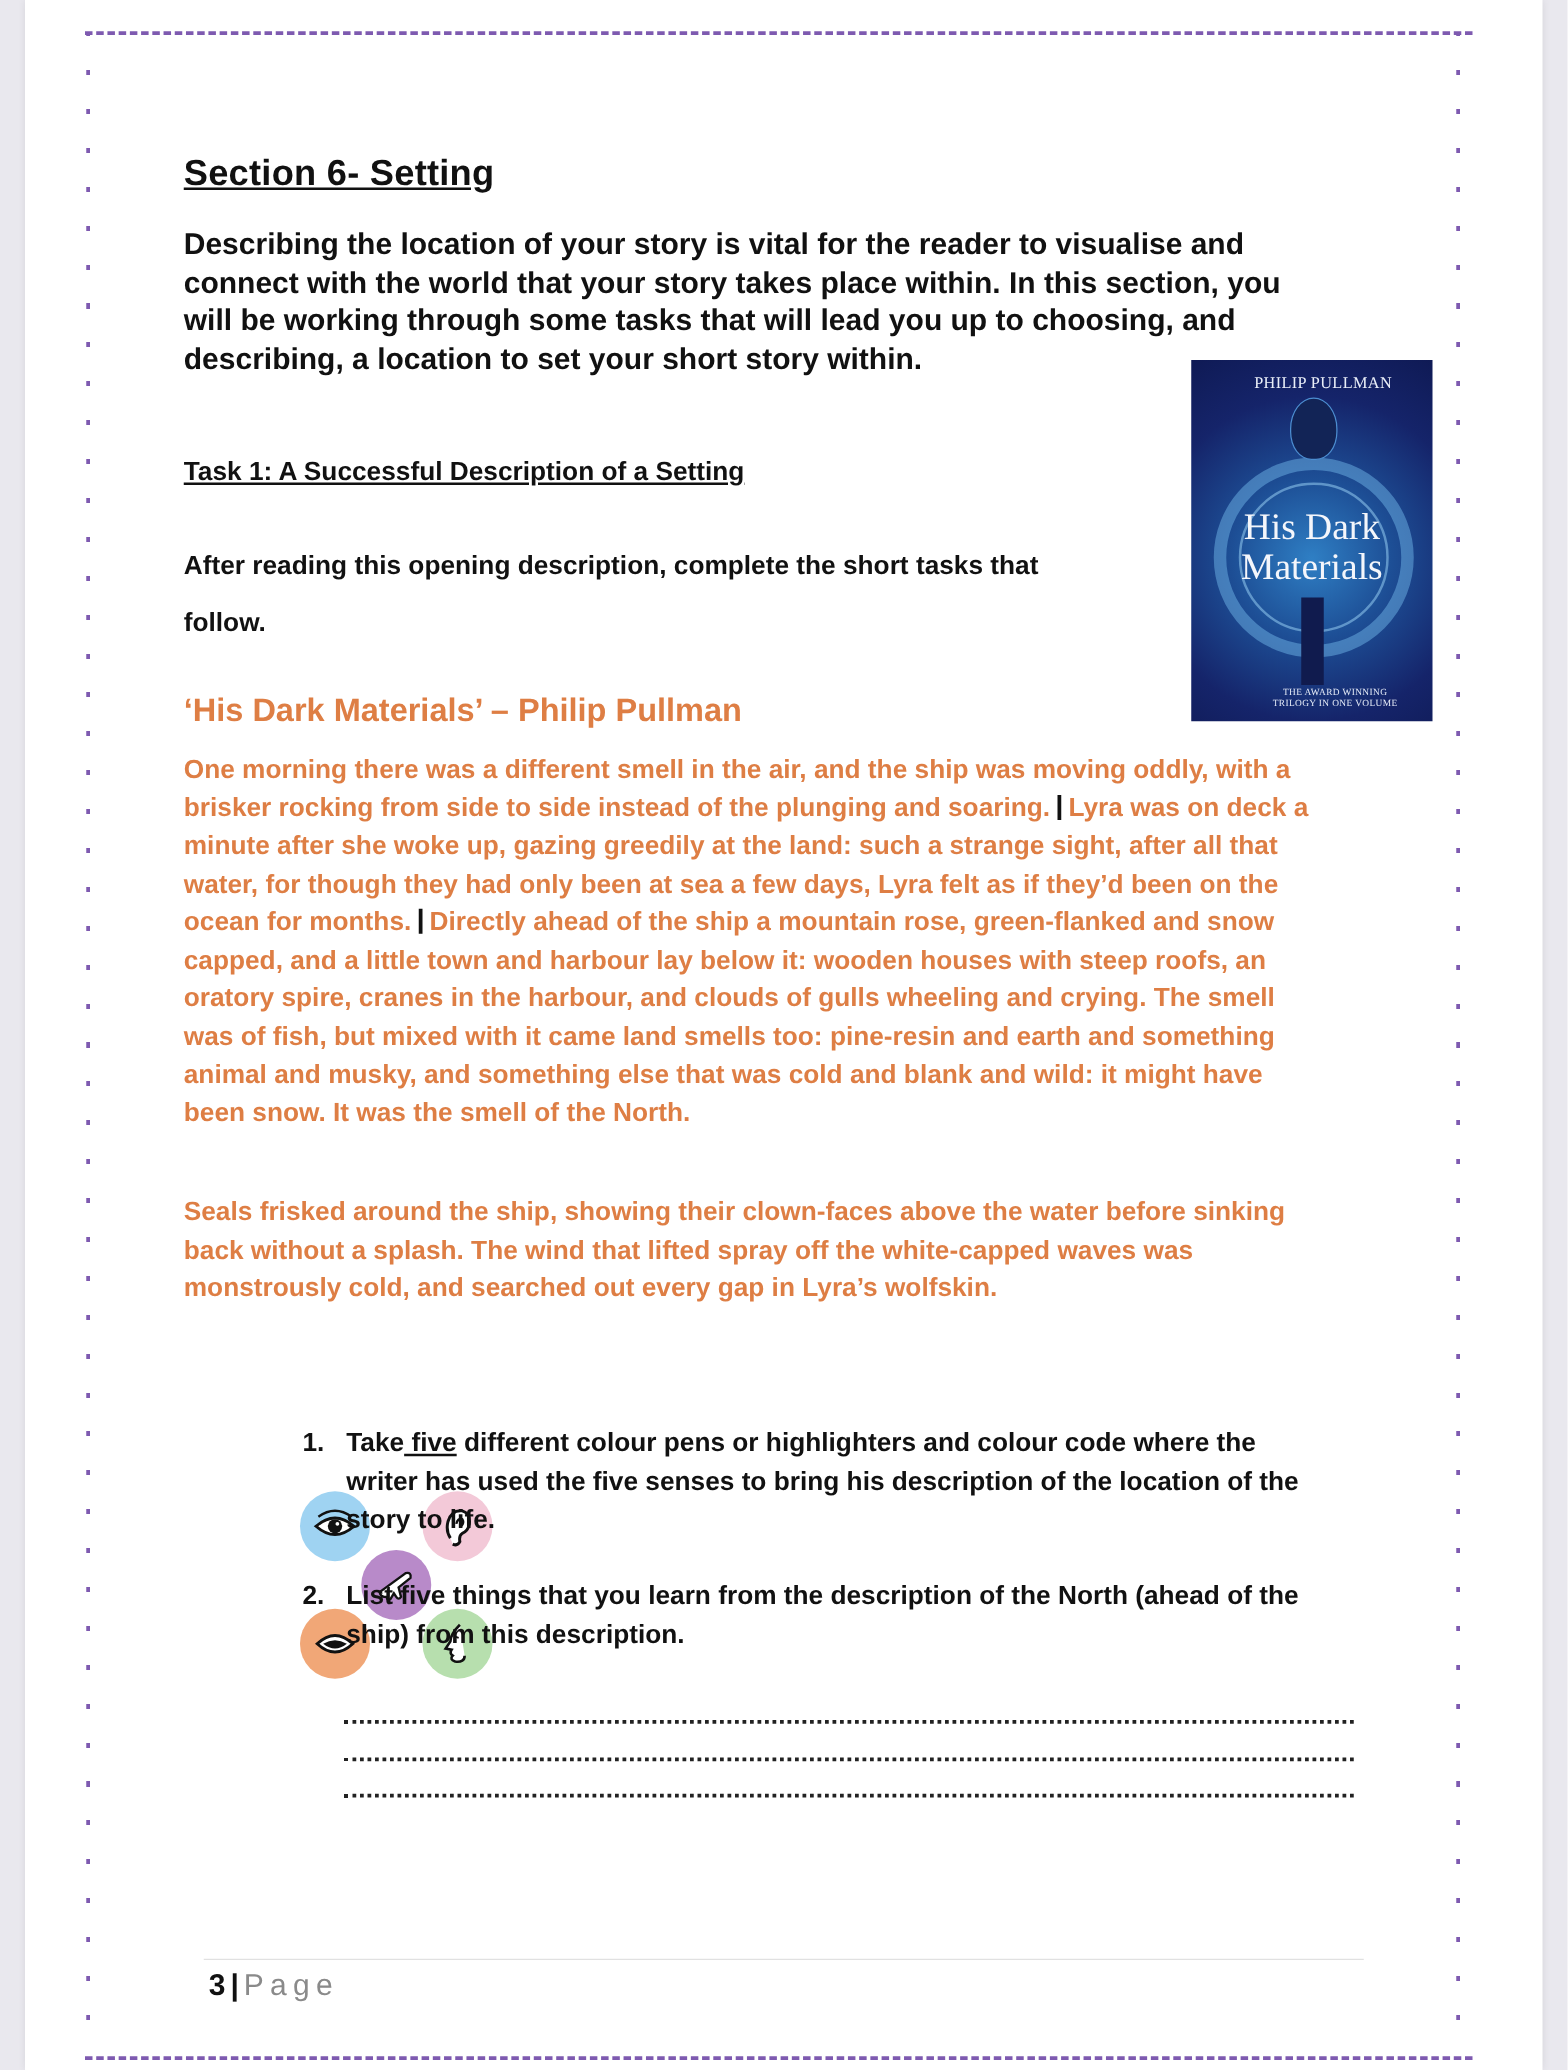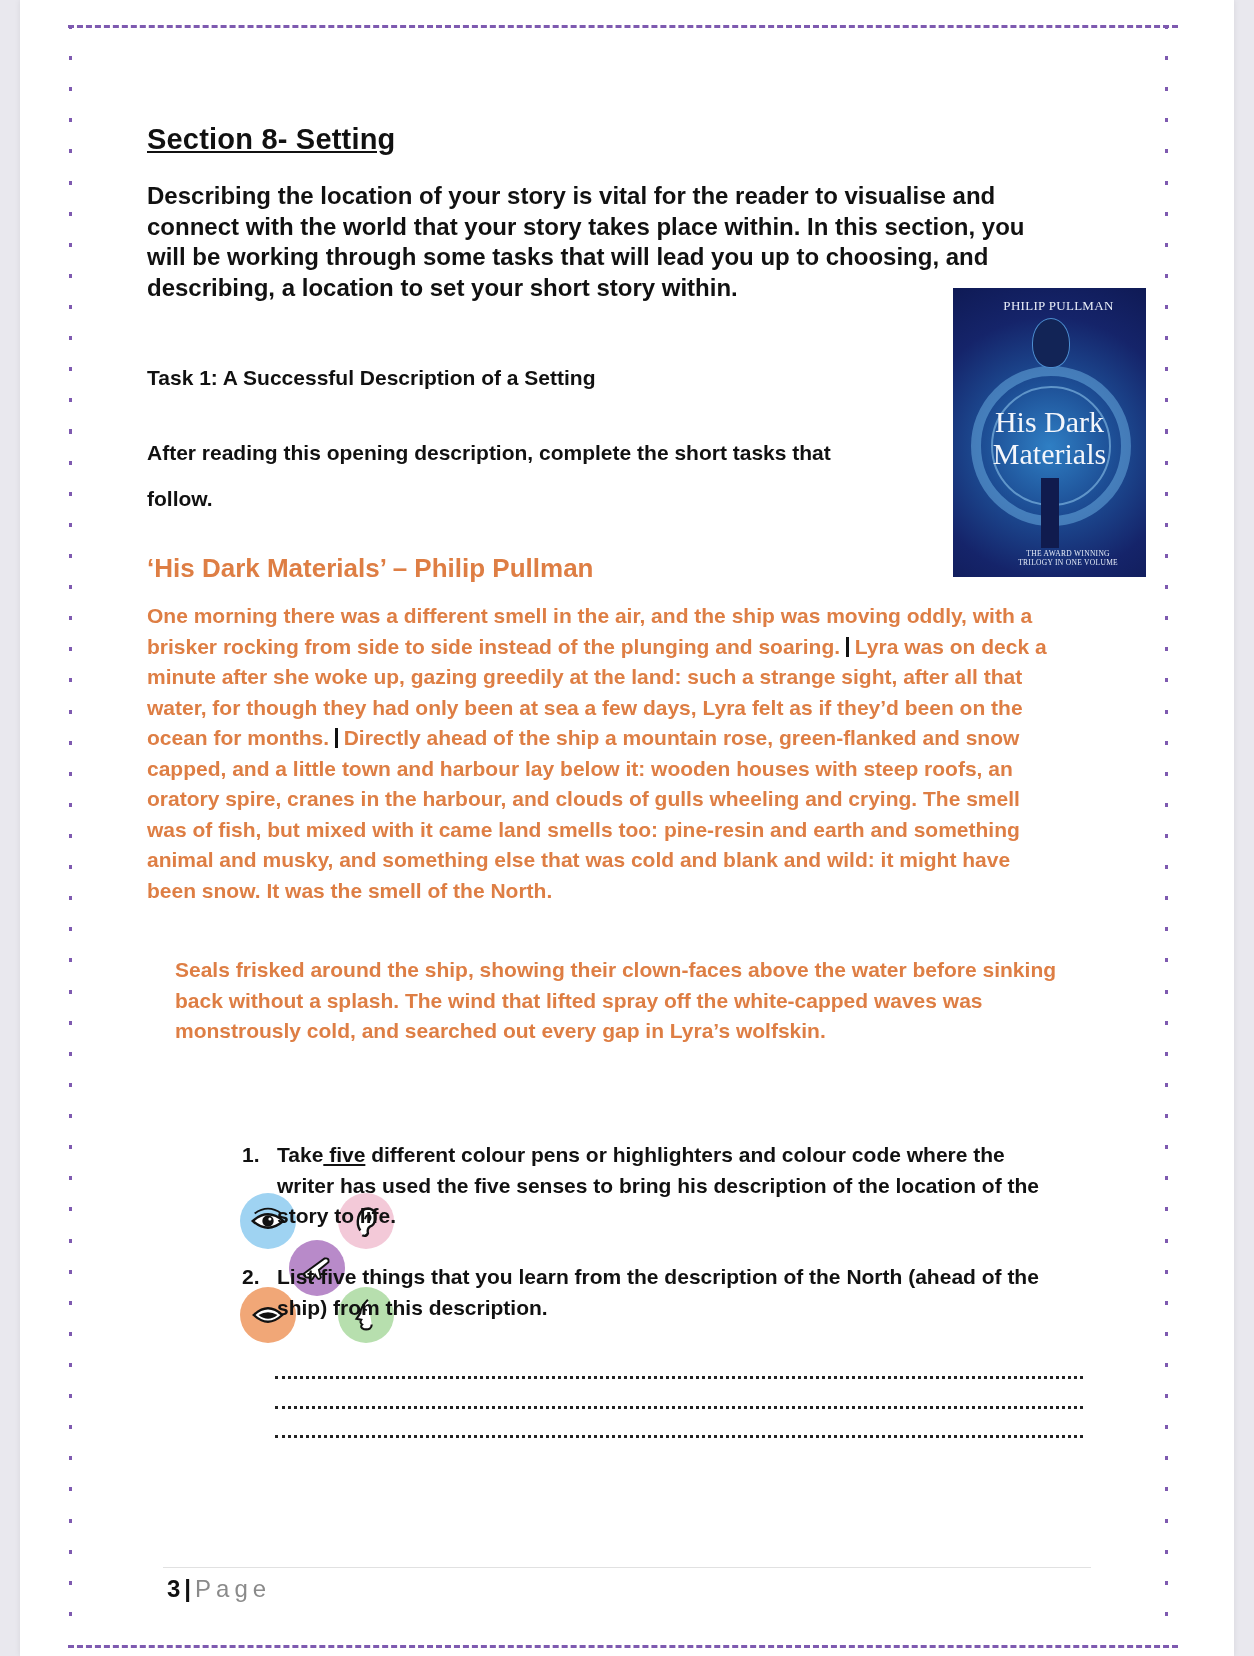--- a/index.html
+++ b/index.html
@@ -32,36 +32,36 @@
   .h1 {
     position:absolute; top:123px; left:0;
     font-size:29px; font-weight:bold; text-decoration:underline; letter-spacing:0.2px;
   }
   .intro {
     position:absolute; top:181px; left:0; width:880px;
     font-size:24px; font-weight:bold; line-height:30.5px;
   }
   .task-title {
     position:absolute; top:366px; left:0;
-    font-size:21px; font-weight:bold; 
+    font-size:21px; font-weight:bold; text-decoration:underline;
   }
   .task-instr {
     position:absolute; top:430px; left:0; width:720px;
     font-size:21px; font-weight:bold; line-height:46px;
   }
   .extract-title {
     position:absolute; top:553px; left:0;
     font-size:26px; font-weight:bold; color:#de7e44;
   }
   .extract {
     position:absolute; left:0; width:900px;
     font-size:21px; font-weight:bold; color:#de7e44; line-height:30.5px;
   }
   .extract.p1 { top:601px; }
-  .extract.p2 { top:955px;margin-left:28px; }
+  .extract.p2 { top:955px; }
   .cursor-bar { display:inline-block; width:3px; height:20px; background:#111; vertical-align:-3px; }
 
   .book {
     position:absolute; left:953px; top:288px; width:193px; height:289px;
     background: radial-gradient(circle at 50% 55%, #2f7fc4 0%, #1d4e95 35%, #15246a 70%, #0f1a55 100%);
     overflow:hidden;
   }
   .book .author { position:absolute; top:10px; left:0; right:0; text-align:center; color:#e9eef8; font-family:"Liberation Serif", serif; font-size:13px; letter-spacing:0.3px;padding-left:18px; }
   .book .ring { position:absolute; left:18px; top:78px; width:160px; height:160px; border-radius:50%; border:10px solid rgba(120,190,240,0.45); box-sizing:border-box; }
   .book .ring2 { position:absolute; left:38px; top:98px; width:120px; height:120px; border-radius:50%; border:2px solid rgba(160,215,250,0.5); box-sizing:border-box; }
@@ -101,21 +101,21 @@
 <body>
 
 <div class="page">
   <div class="border-top"></div>
   <div class="border-bottom"></div>
   <div class="border-left"></div>
   <div class="border-right"></div>
 </div>
 
 <div class="content">
-  <div class="h1">Section 8- Setting</div>
+  <div class="h1">Section 6- Setting</div>
   <div class="intro">Describing the location of your story is vital for the reader to visualise and connect with the world that your story takes place within. In this section, you will be working through some tasks that will lead you up to choosing, and describing, a location to set your short story within.</div>
 
   <div class="task-title">Task 1: A Successful Description of a Setting</div>
   <div class="task-instr">After reading this opening description, complete the short tasks that follow.</div>
 
   <div class="extract-title">‘His Dark Materials’ – Philip Pullman</div>
   <div class="extract p1">
     <span>One morning there was a different smell in the air, and the ship was moving oddly, with a brisker rocking from side to side instead of the plunging and soaring. </span><span class="cursor-bar"></span><span> Lyra was on deck a minute after she woke up, gazing greedily at the land: such a strange sight, after all that water, for though they had only been at sea a few days, Lyra felt as if they’d been on the ocean for months. </span><span class="cursor-bar"></span><span> Directly ahead of the ship a mountain rose, green-flanked and snow capped, and a little town and harbour lay below it: wooden houses with steep roofs, an oratory spire, cranes in the harbour, and clouds of gulls wheeling and crying. The smell was of fish, but mixed with it came land smells too: pine-resin and earth and something animal and musky, and something else that was cold and blank and wild: it might have been snow.  It was the smell of the North.</span>
   </div>
   <div class="extract p2">Seals frisked around the ship, showing their clown-faces above the water before sinking back without a splash.  The wind that lifted spray off the white-capped waves was monstrously cold, and searched out every gap in Lyra’s wolfskin.</div>

